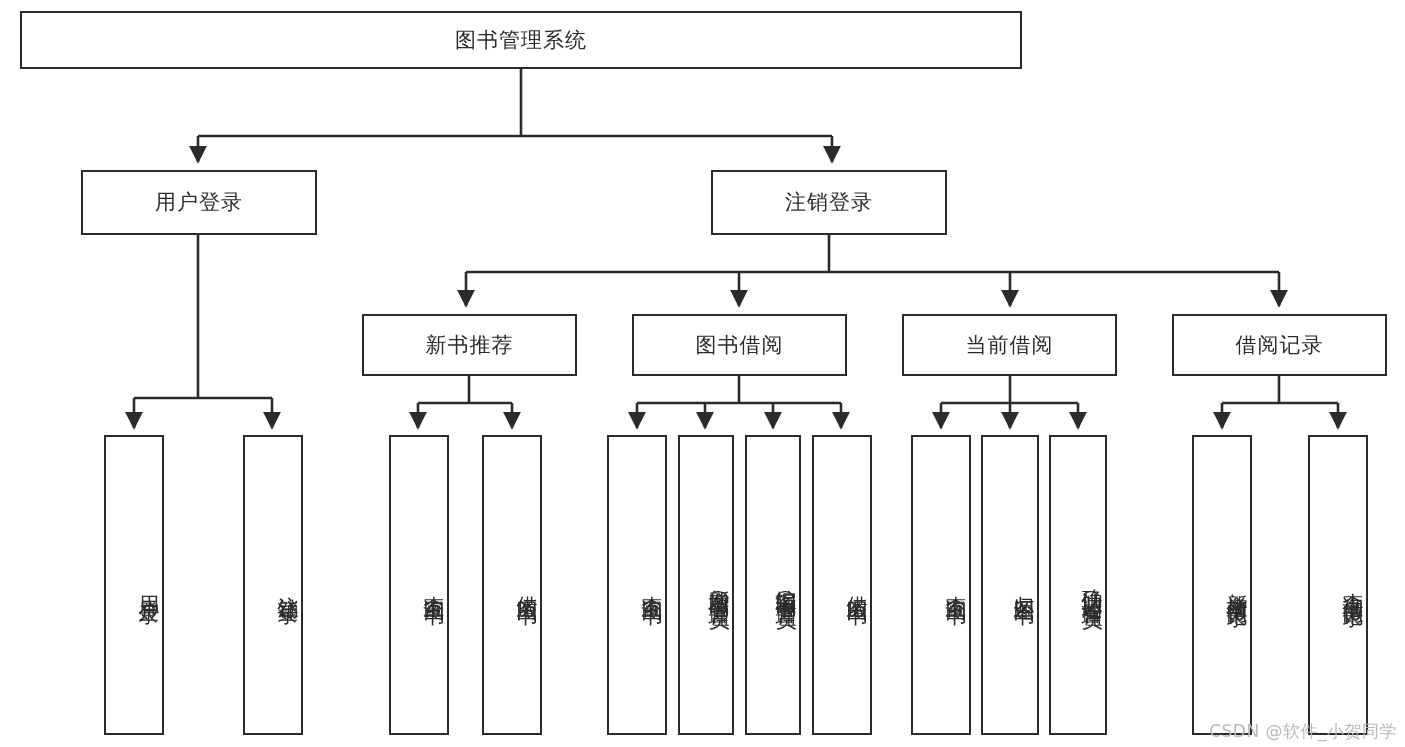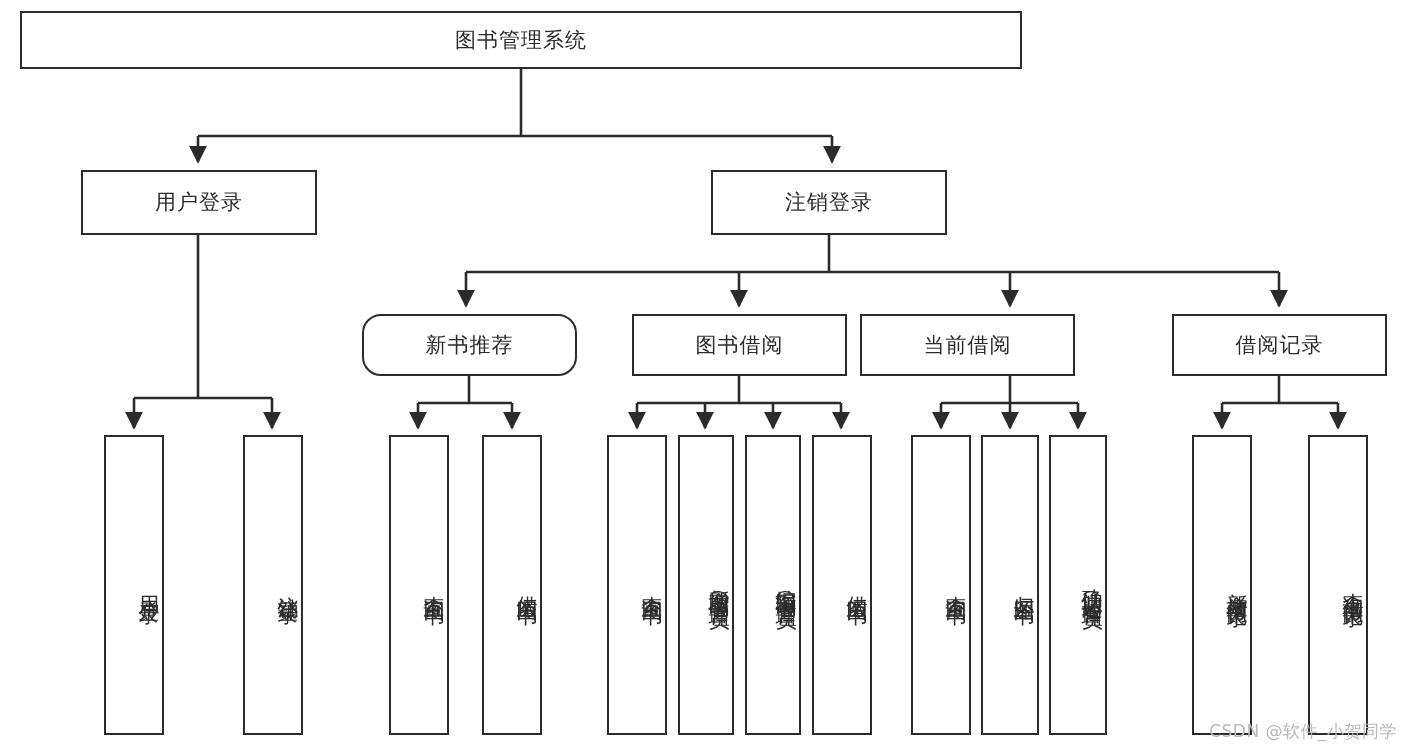--- a/index.html
+++ b/index.html
@@ -133,29 +133,29 @@
   </div>
 
   <div class="node horiz" style="left:81px; top:170px; width:236px; height:65px;">
     <span>用户登录</span>
   </div>
 
   <div class="node horiz" style="left:711px; top:170px; width:236px; height:65px;">
     <span>注销登录</span>
   </div>
 
-  <div class="node horiz" style="left:362px; top:314px; width:215px; height:62px;border-radius:19px;">
+  <div class="node horiz" style="left:362px; top:314px; width:215px; height:62px;">
     <span>新书推荐</span>
   </div>
 
   <div class="node horiz" style="left:632px; top:314px; width:215px; height:62px;text-align:right;">
     <span>图书借阅</span>
   </div>
 
-  <div class="node horiz" style="left:860px; top:314px; width:215px; height:62px;">
+  <div class="node horiz" style="left:902px; top:314px; width:215px; height:62px;">
     <span>当前借阅</span>
   </div>
 
   <div class="node horiz" style="left:1172px; top:314px; width:215px; height:62px;text-align:right;">
     <span>借阅记录</span>
   </div>
 
   <div class="node vert" style="left:104px; top:435px; width:60px; height:300px;">
     <span class="vlabel">用户登录</span>
   </div>

